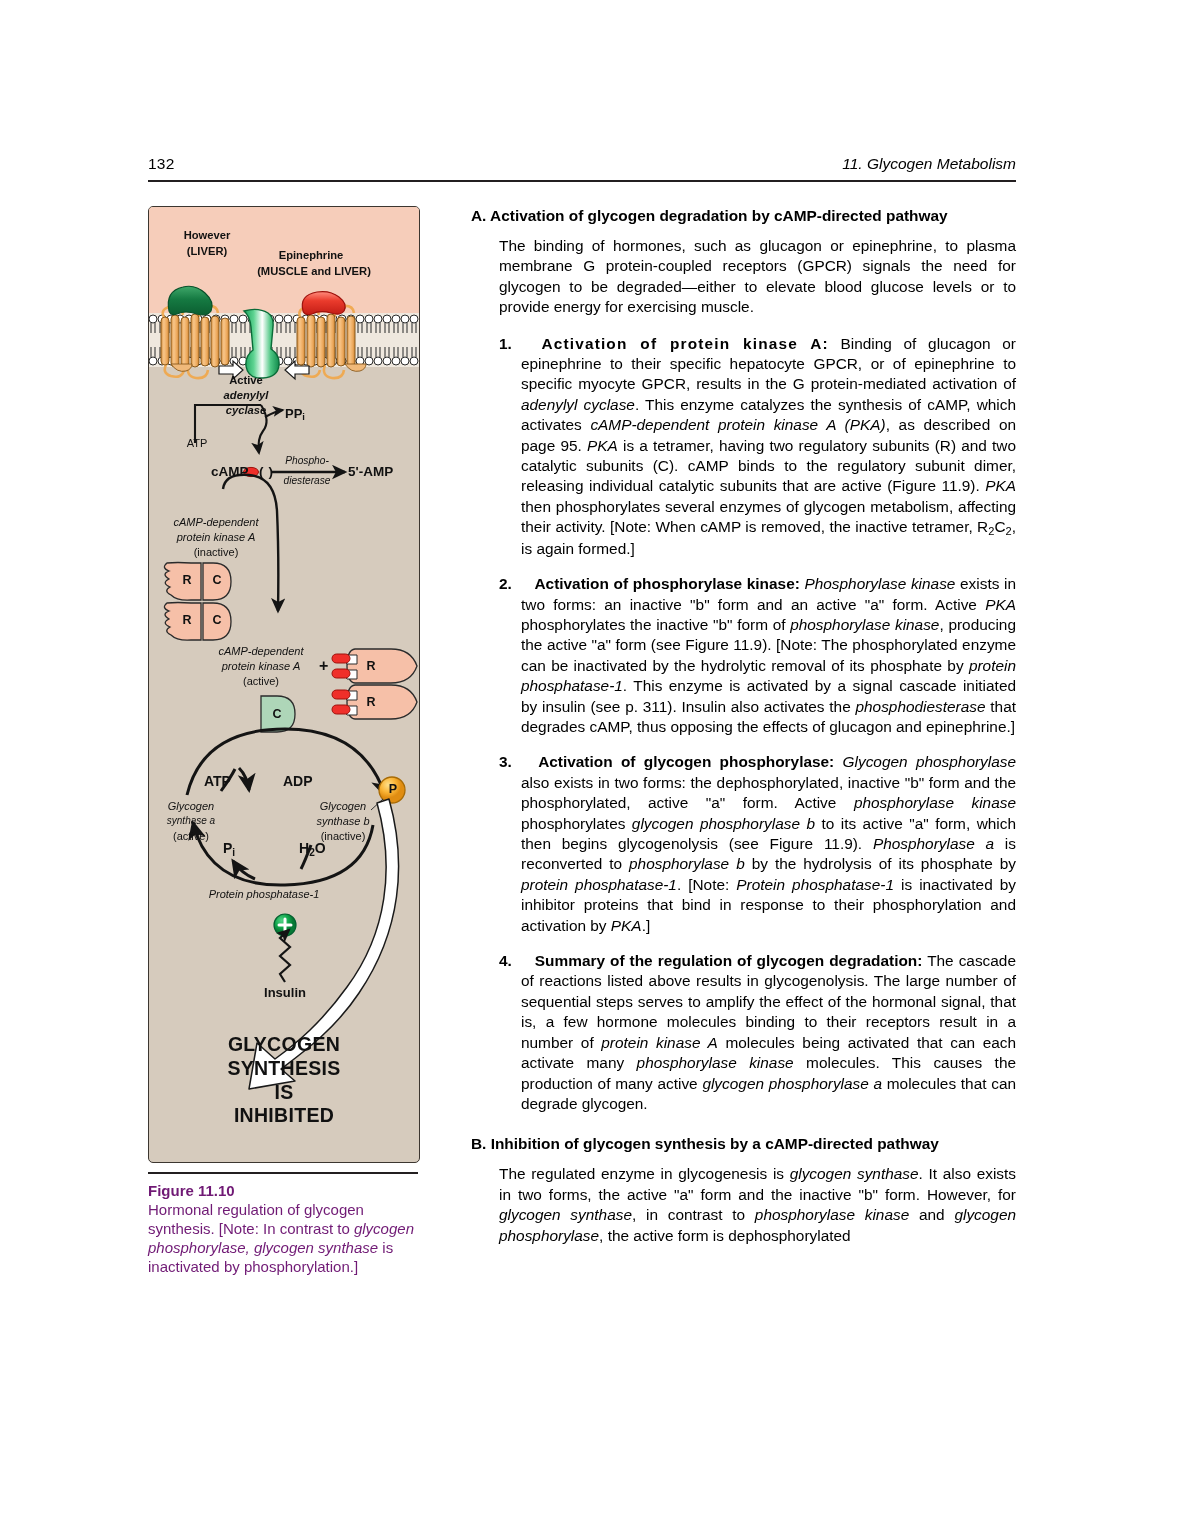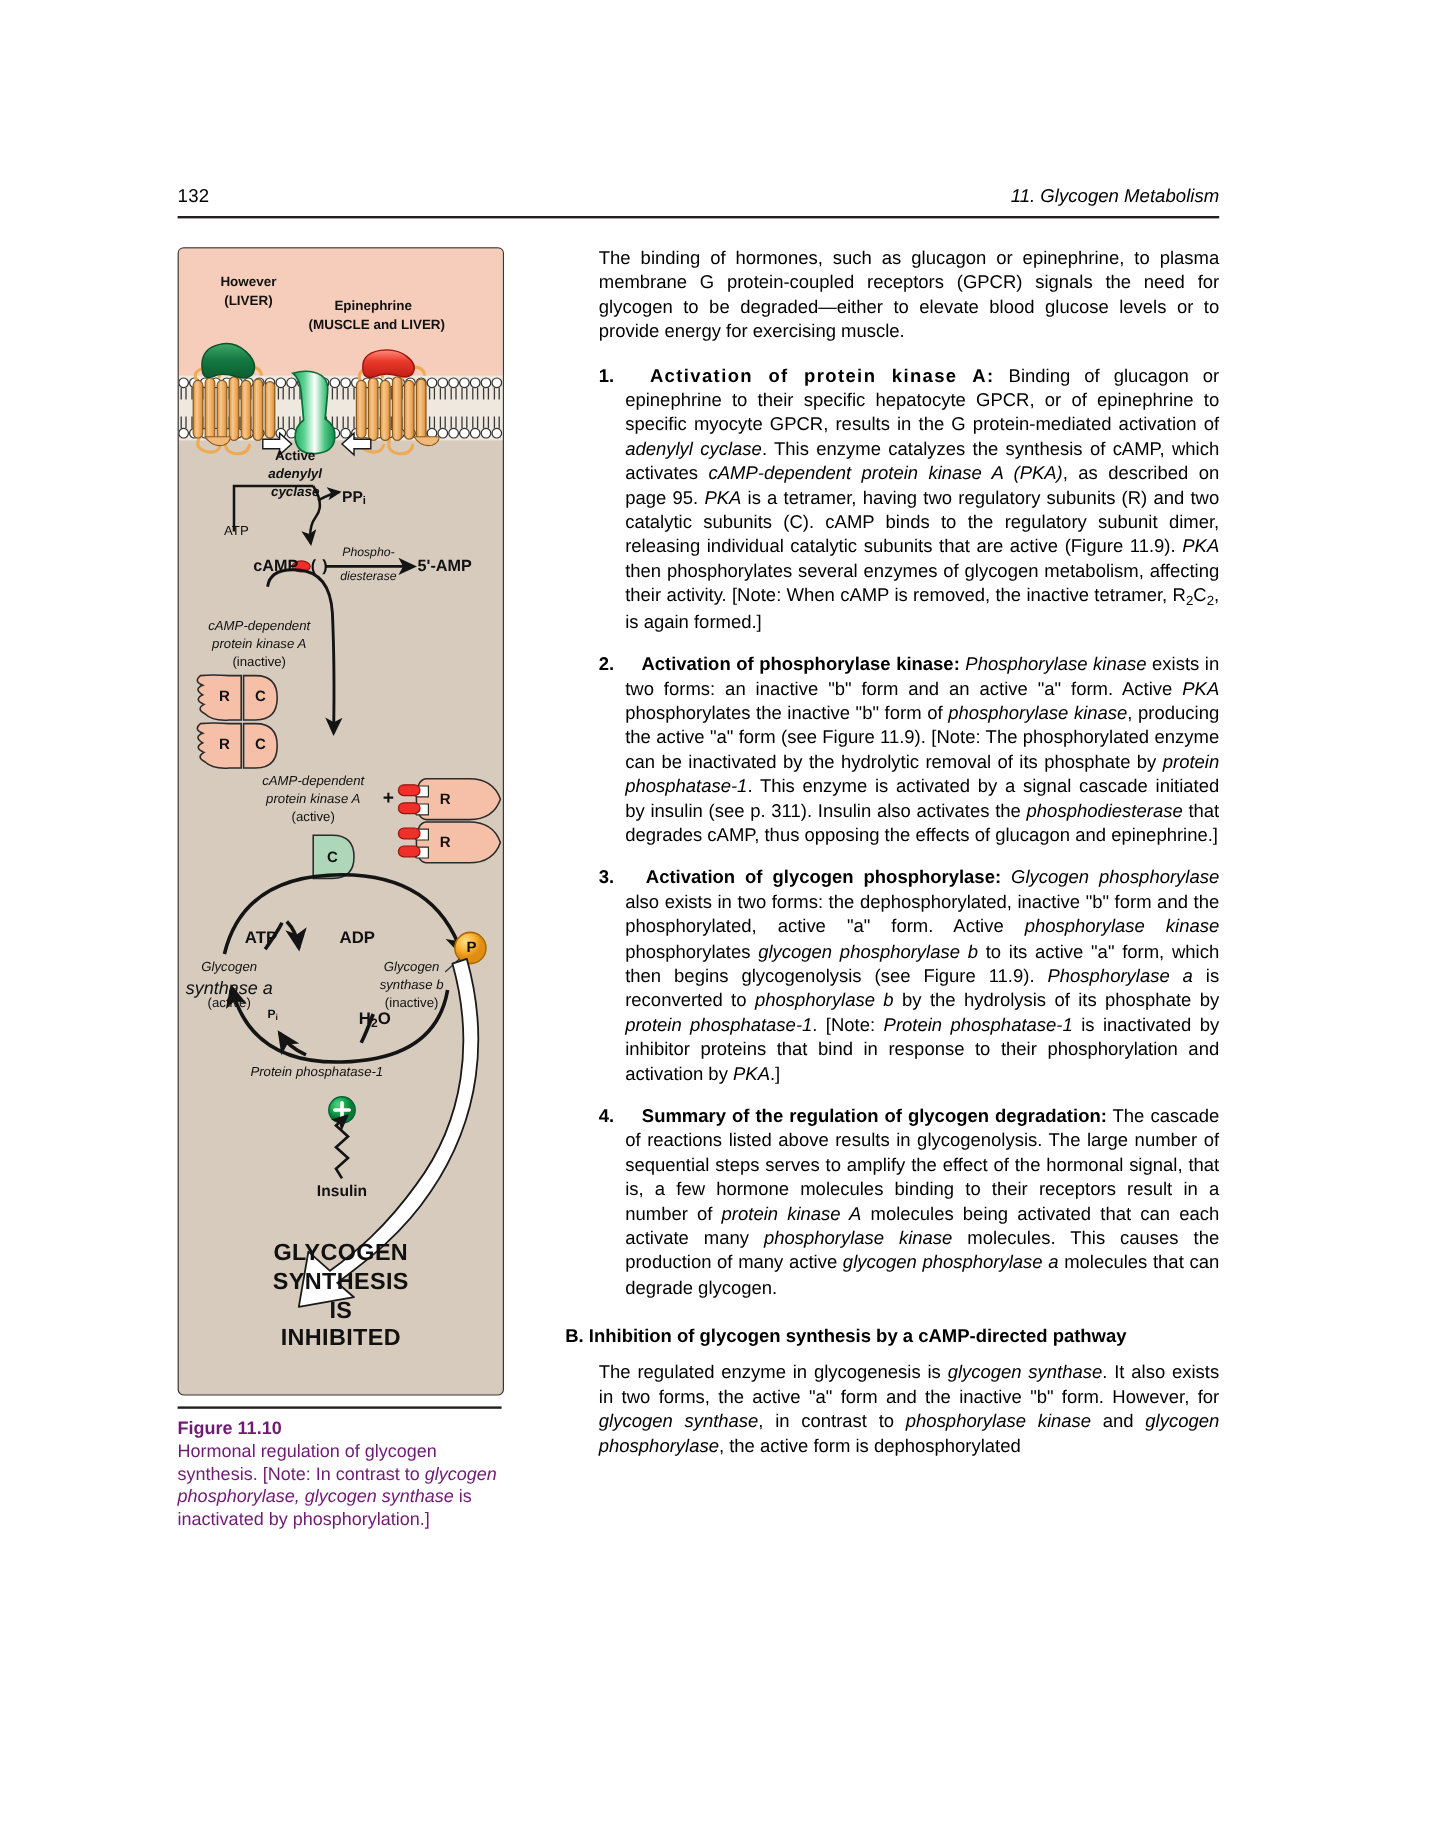--- a/index.html
+++ b/index.html
@@ -375,28 +375,28 @@
 
       <div class="flabel b" style="left:214px;top:452px;width:16px;font-size:12.5px;">R</div>
       <div class="flabel b" style="left:214px;top:488px;width:16px;font-size:12.5px;">R</div>
       <div class="flabel b" style="left:120px;top:500px;width:16px;font-size:12.5px;">C</div>
 
       <div class="flabel b" style="left:55px;top:566px;font-size:14px;">ATP</div>
       <div class="flabel b" style="left:134px;top:566px;font-size:14px;">ADP</div>
       <div class="flabel b" style="left:237px;top:575px;width:14px;font-size:12.5px;color:#111;">P</div>
 
       <div class="flabel i" style="left:0px;top:593px;width:84px;font-size:11px;">Glycogen</div>
-      <div class="flabel i" style="left:0px;top:608px;width:84px;font-size:15px;">synthase a</div>
+      <div class="flabel i" style="left:0px;top:608px;width:84px;font-size:10px;">synthase a</div>
       <div class="flabel" style="left:0px;top:623px;width:84px;font-size:11px;">(active)</div>
 
       <div class="flabel i" style="left:152px;top:593px;width:84px;font-size:11px;">Glycogen</div>
       <div class="flabel i" style="left:152px;top:608px;width:84px;font-size:11px;">synthase b</div>
       <div class="flabel" style="left:152px;top:623px;width:84px;font-size:11px;">(inactive)</div>
 
-      <div class="flabel b" style="left:74px;top:633px;font-size:10px;">P<sub>i</sub></div>
+      <div class="flabel b" style="left:74px;top:633px;font-size:14px;">P<sub>i</sub></div>
       <div class="flabel b" style="left:150px;top:633px;font-size:14px;">H<sub>2</sub>O</div>
       <div class="flabel i" style="left:40px;top:681px;width:150px;font-size:11px;">Protein phosphatase-1</div>
       <div class="flabel b" style="left:100px;top:778px;width:72px;font-size:13px;">Insulin</div>
 
       <div class="inhibit">
         <div>GLYCOGEN</div>
         <div>SYNTHESIS</div>
         <div>IS</div>
         <div>INHIBITED</div>
       </div>
@@ -404,20 +404,21 @@
   </div>
 
   <div class="caprule"></div>
   <div class="caption">
     <span class="cfig">Figure 11.10</span><br>
     <span>Hormonal regulation of glycogen synthesis. [Note: In contrast to </span><i>glycogen phosphorylase, glycogen synthase</i><span> is inactivated by phosphorylation.]</span>
   </div>
 
   <div class="col">
 
+    <div class="secthead">A. Activation of glycogen degradation by cAMP-directed pathway</div>
     <div class="body">The binding of hormones, such as glucagon or epinephrine, to plasma membrane G protein-coupled receptors (GPCR) signals the need for glycogen to be degraded—either to elevate blood glucose levels or to provide energy for exercising muscle.</div>
 
     <div class="listitem">
       <span class="num">1.</span>
       <span class="lead spaced">Activation of protein kinase A:</span><span> Binding of glucagon or epinephrine to their specific hepatocyte GPCR, or of epinephrine to specific myocyte GPCR, results in the G protein-mediated activation of </span><i>adenylyl cyclase</i><span>. This enzyme catalyzes the synthesis of cAMP, which activates </span><i>cAMP-dependent protein kinase A (PKA)</i><span>, as described on page 95. </span><i>PKA</i><span> is a tetramer, having two regulatory subunits (R) and two catalytic subunits (C). cAMP binds to the regulatory subunit dimer, releasing individual catalytic subunits that are active (Figure 11.9). </span><i>PKA</i><span> then phosphorylates several enzymes of glycogen metabolism, affecting their activity. [Note: When cAMP is removed, the inactive tetramer, R</span><sub>2</sub><span>C</span><sub>2</sub><span>, is again formed.]</span>
     </div>
 
     <div class="listitem">
       <span class="num">2.</span>
       <span class="lead">Activation of phosphorylase kinase:</span><span> </span><i>Phosphorylase kinase</i><span> exists in two forms: an inactive "b" form and an active "a" form. Active </span><i>PKA</i><span> phosphorylates the inactive "b" form of </span><i>phosphorylase kinase</i><span>, producing the active "a" form (see Figure 11.9). [Note: The phosphorylated enzyme can be inactivated by the hydrolytic removal of its phosphate by </span><i>protein phosphatase-1</i><span>. This enzyme is activated by a signal cascade initiated by insulin (see p. 311). Insulin also activates the </span><i>phosphodiesterase</i><span> that degrades cAMP, thus opposing the effects of glucagon and epinephrine.]</span>

